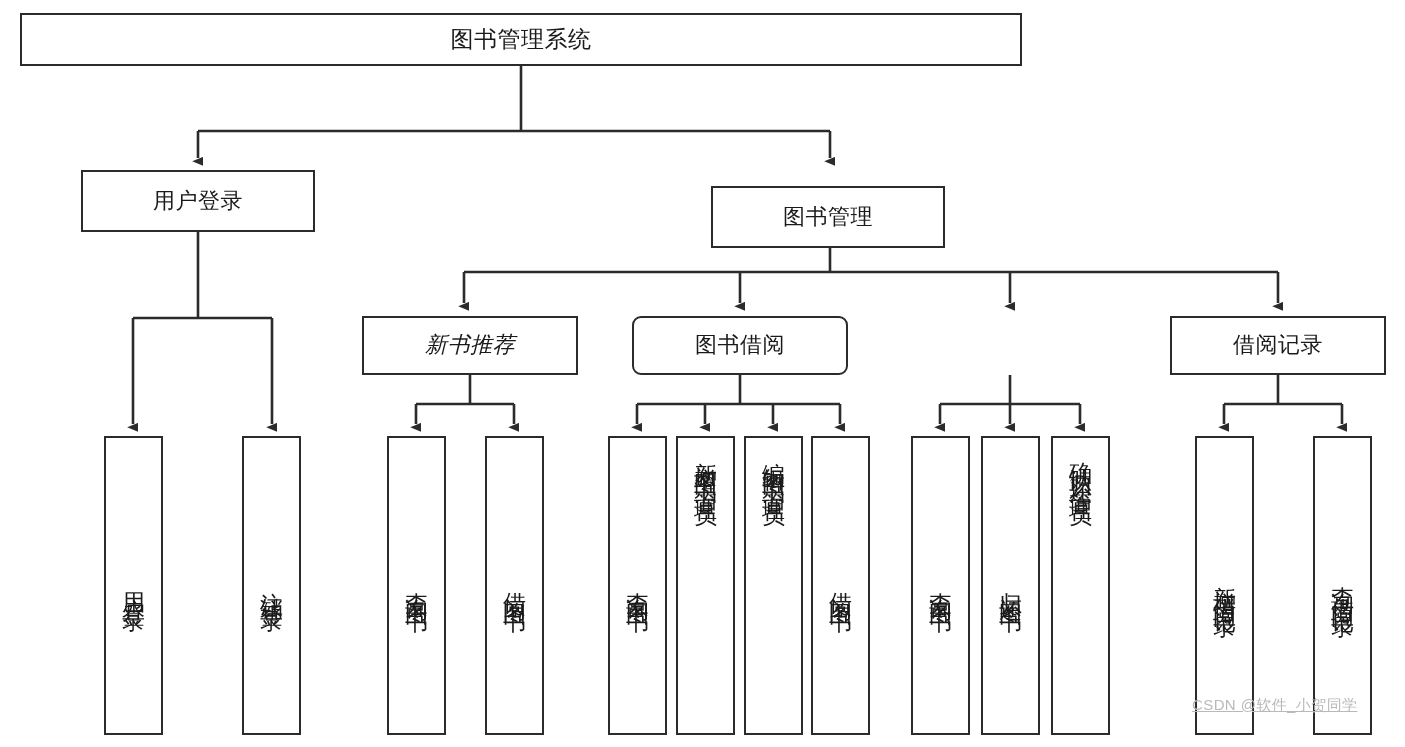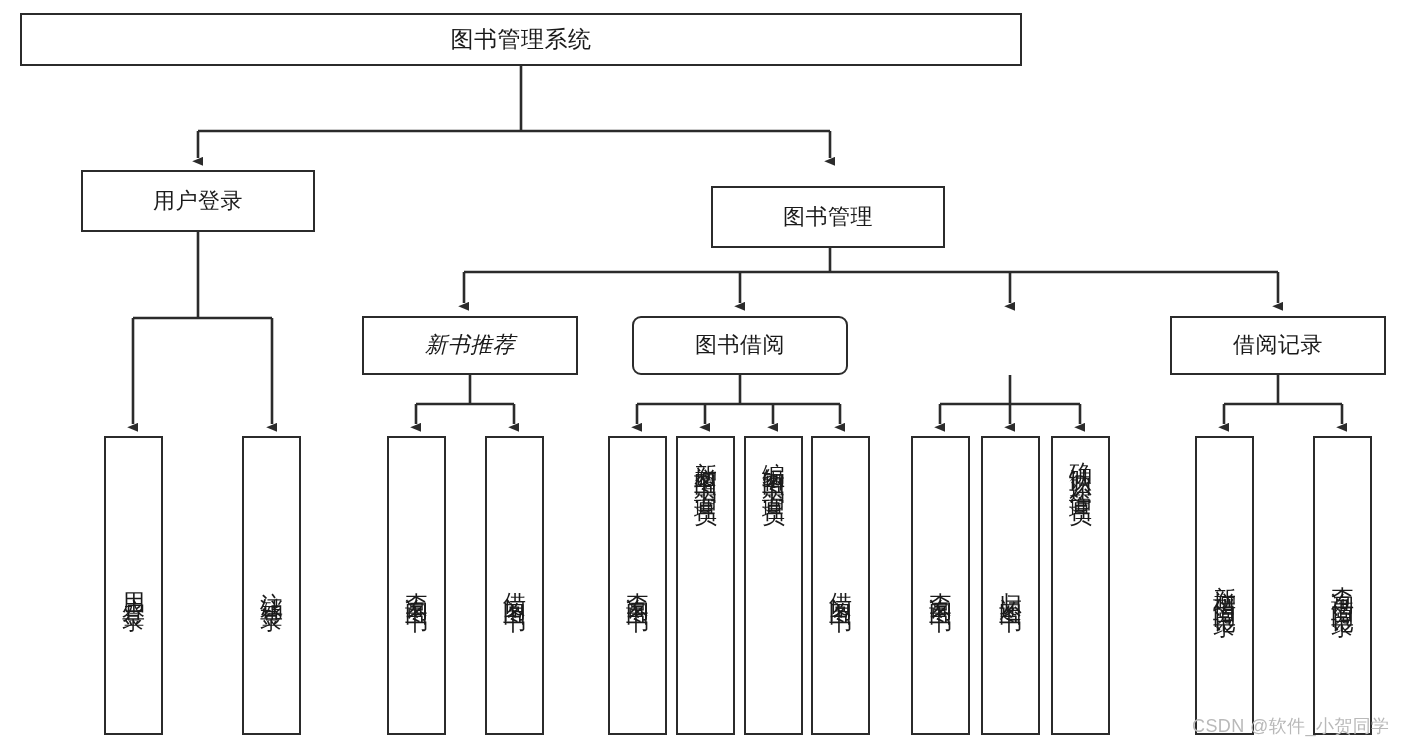--- a/index.html
+++ b/index.html
@@ -63,26 +63,27 @@
   }
   .v-center .node-label {
     margin: auto 0;
   }
   .v-top .node-label {
     margin-top: 6px;
   }
   .watermark {
     position: absolute;
     left: 1192px;
-    top: 714px;
-    font-size: 18px;
+    top: 696px;
+    font-size: 15px;
     color: #b9b9b9;
     letter-spacing: 0.4px;
     white-space: nowrap;
     z-index: 5;
+    text-decoration: underline;
   }
 </style>
 </head>
 <body>
 
 <div id="canvas">
 
   <svg id="edges" viewBox="0 0 1405 747" xmlns="http://www.w3.org/2000/svg">
     <defs>
       <marker id="arrow" markerWidth="9" markerHeight="11" refX="1.2" refY="5.2" orient="auto" markerUnits="userSpaceOnUse">

